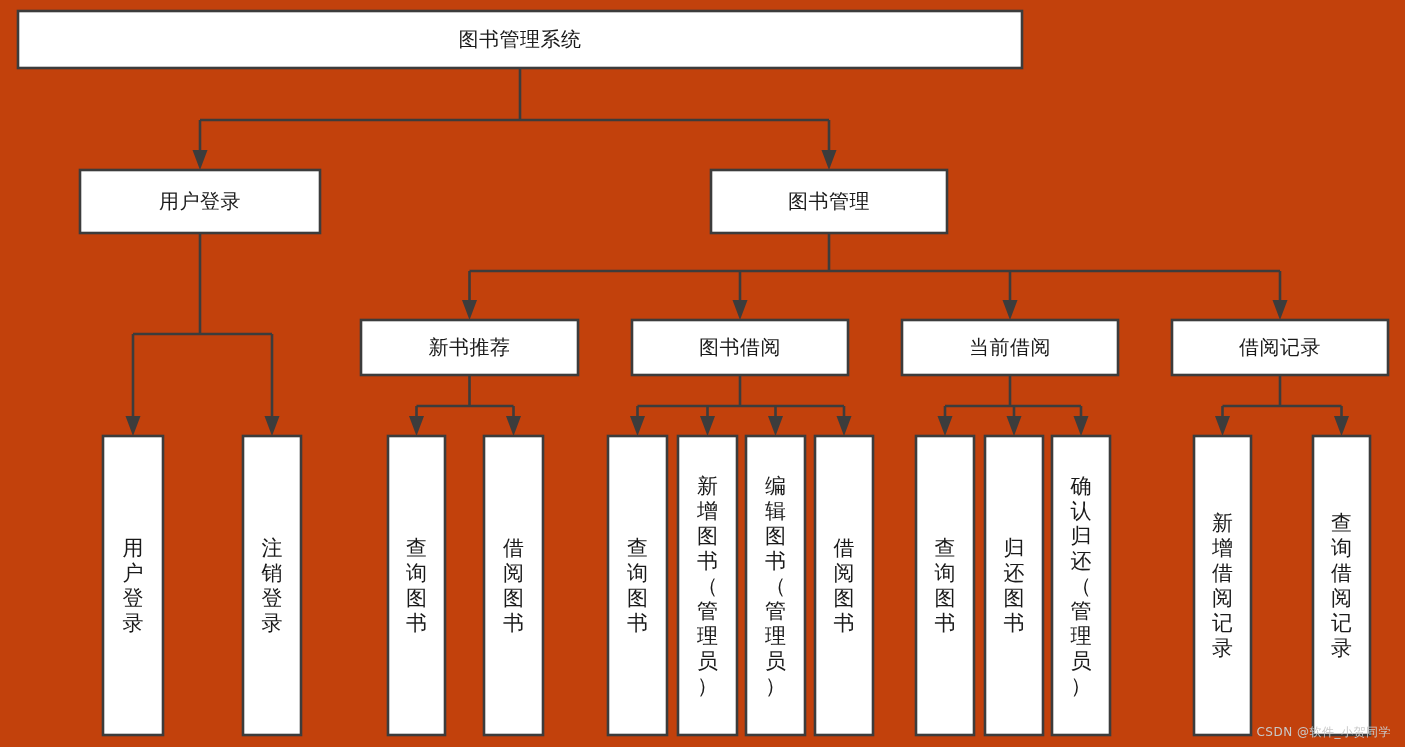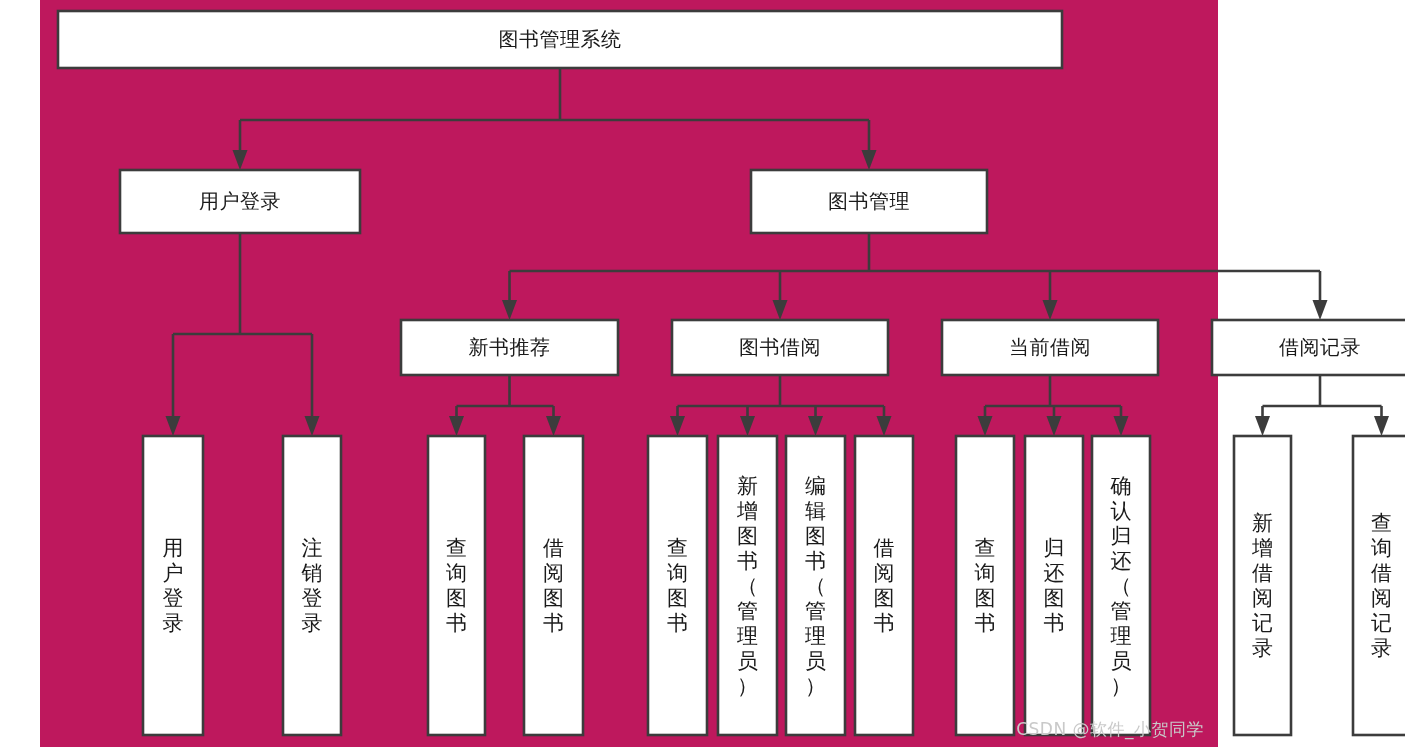--- a/index.html
+++ b/index.html
@@ -9,24 +9,23 @@
     background: #ffffff;
   }
   body {
     width: 1405px;
     height: 747px;
     overflow: hidden;
     font-family: "DejaVu Sans", "Liberation Sans", sans-serif;
   }
   #diagram-root {
     position: relative;
-    width: 1178px;
+    width: 1405px;
     height: 747px;
-    background: #be185d;
-    margin-left: 40px;
+    background: #c2410c;
   }
   svg.diagram-canvas {
     position: absolute;
     left: 0;
     top: 0;
     width: 1405px;
     height: 747px;
     display: block;
   }
   .node-box {
@@ -57,21 +56,21 @@
   }
   .arrow-head {
     fill: #3c3c3c;
     stroke: none;
   }
   .watermark-text {
     position: absolute;
     right: 14px;
     bottom: 6px;
     font-family: "DejaVu Sans", "Liberation Sans", sans-serif;
-    font-size: 17px;
+    font-size: 12px;
     color: #c9c9c9;
     white-space: nowrap;
     letter-spacing: 0.5px;
     user-select: none;
   }
 </style>
 </head>
 <body>
 
 <div id="diagram-root">

